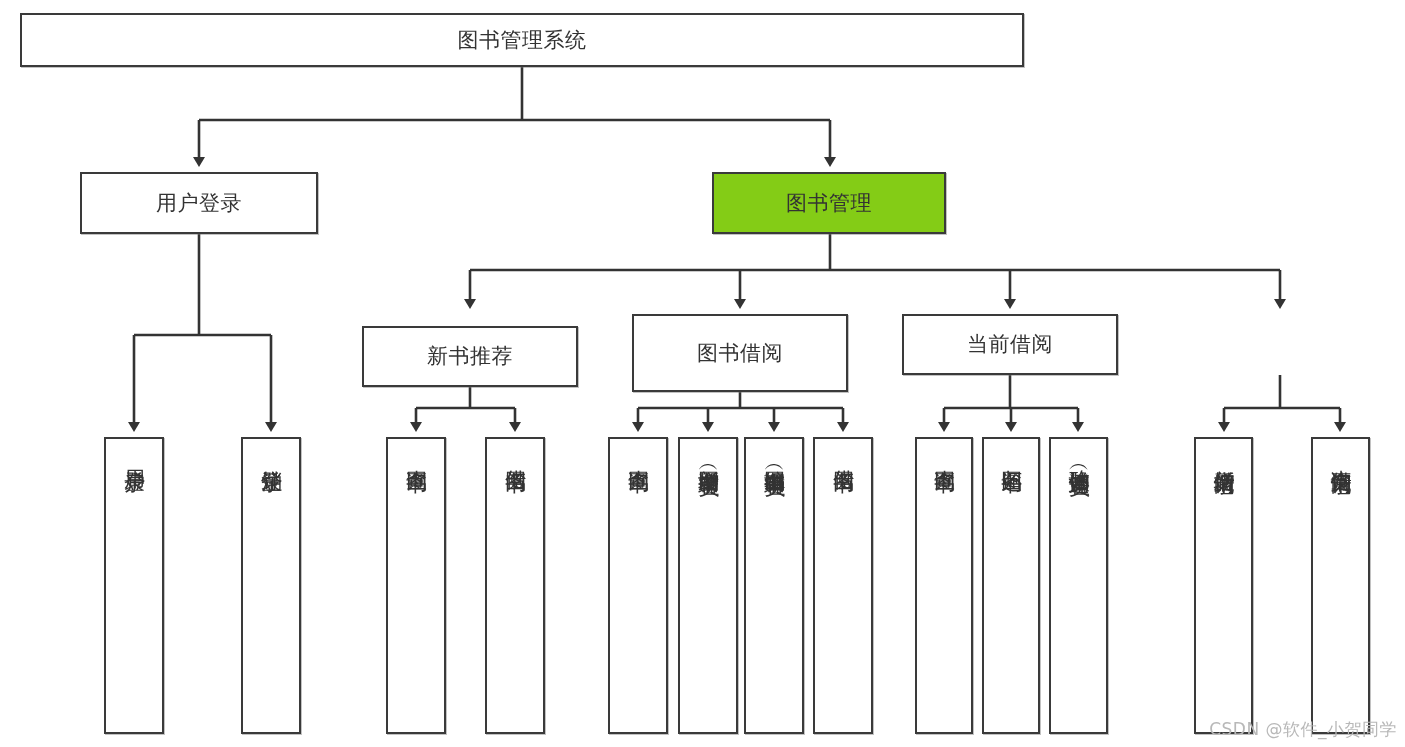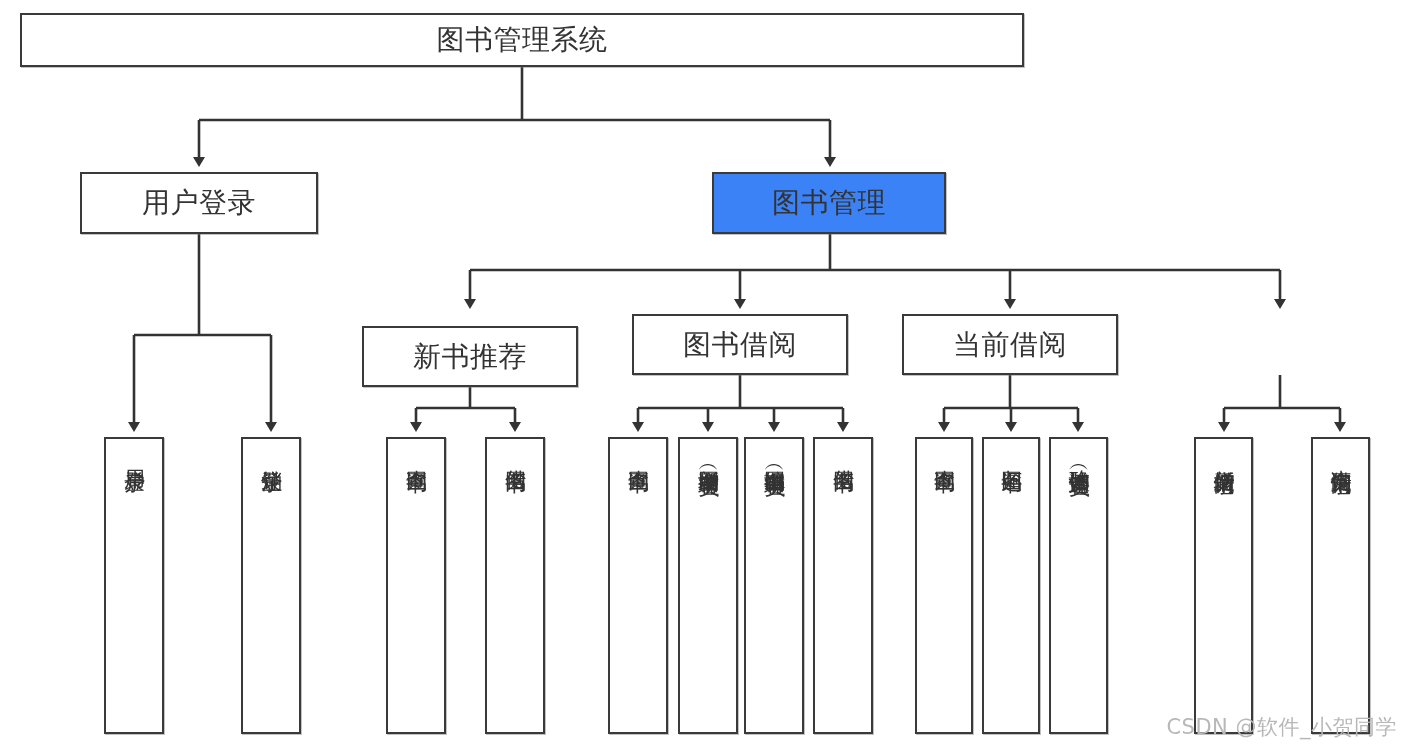--- a/index.html
+++ b/index.html
@@ -37,40 +37,40 @@
     color: #333333;
     box-shadow: 1px 1px 0 rgba(120,120,120,0.45);
   }
   .node .label {
     display: block;
     text-align: center;
     line-height: 1.18;
     letter-spacing: 0.5px;
   }
   .node.horiz .label {
-    font-size: 28px;
+    font-size: 21px;
     white-space: nowrap;
   }
   .node.vert {
     align-items: flex-start;
     padding-top: 14px;
   }
   .node.vert .label {
     writing-mode: vertical-rl;
     text-orientation: upright;
     font-size: 21px;
     line-height: 1.32;
     letter-spacing: 1px;
     white-space: nowrap;
   }
   #watermark {
     position: absolute;
     right: 8px;
     bottom: 6px;
-    font-size: 21px;
+    font-size: 17px;
     color: #b8b8b8;
     white-space: nowrap;
     letter-spacing: 0.5px;
     font-family: "DejaVu Sans", "Liberation Sans", sans-serif;
   }
 </style>
 </head>
 <body>
 
 <div id="canvas">
@@ -125,28 +125,28 @@
     </g>
   </svg>
 
   <div class="node horiz" style="left: 20px; top: 13px; width: 1004px; height: 54px; border-color: rgb(58, 58, 58); background: rgb(255, 255, 255); color: rgb(51, 51, 51);">
     <span class="label">图书管理系统</span>
   </div>
 
   <div class="node horiz" style="left: 80px; top: 172px; width: 238px; height: 62px; border-color: rgb(58, 58, 58); background: rgb(255, 255, 255); color: rgb(51, 51, 51);">
     <span class="label">用户登录</span>
   </div>
-  <div class="node horiz" style="left: 712px; top: 172px; width: 234px; height: 62px; border-color: rgb(58, 58, 58); background: #3b82f6; color: rgb(51, 51, 51);">
+  <div class="node horiz" style="left: 712px; top: 172px; width: 234px; height: 62px; border-color: rgb(58, 58, 58); background: #84cc16; color: rgb(51, 51, 51);">
     <span class="label">图书管理</span>
   </div>
 
   <div class="node horiz" style="left: 362px; top: 326px; width: 216px; height: 61px; border-color: rgb(58, 58, 58); background: rgb(255, 255, 255); color: rgb(51, 51, 51);">
     <span class="label">新书推荐</span>
   </div>
-  <div class="node horiz" style="left: 632px; top: 314px; width: 216px; height: 61px; border-color: rgb(58, 58, 58); background: rgb(255, 255, 255); color: rgb(51, 51, 51);">
+  <div class="node horiz" style="left: 632px; top: 314px; width: 216px; height: 78px; border-color: rgb(58, 58, 58); background: rgb(255, 255, 255); color: rgb(51, 51, 51);">
     <span class="label">图书借阅</span>
   </div>
   <div class="node horiz" style="left: 902px; top: 314px; width: 216px; height: 61px; border-color: rgb(58, 58, 58); background: rgb(255, 255, 255); color: rgb(51, 51, 51); align-items: center;">
     <span class="label">当前借阅</span>
   </div>
 
   <div class="node vert" style="left: 104px; top: 437px; width: 60px; height: 297px; border-color: rgb(58, 58, 58); background: rgb(255, 255, 255); color: rgb(51, 51, 51);">
     <span class="label">用户登录</span>
   </div>
   <div class="node vert" style="left: 241px; top: 437px; width: 60px; height: 297px; border-color: rgb(58, 58, 58); background: rgb(255, 255, 255); color: rgb(51, 51, 51);">

